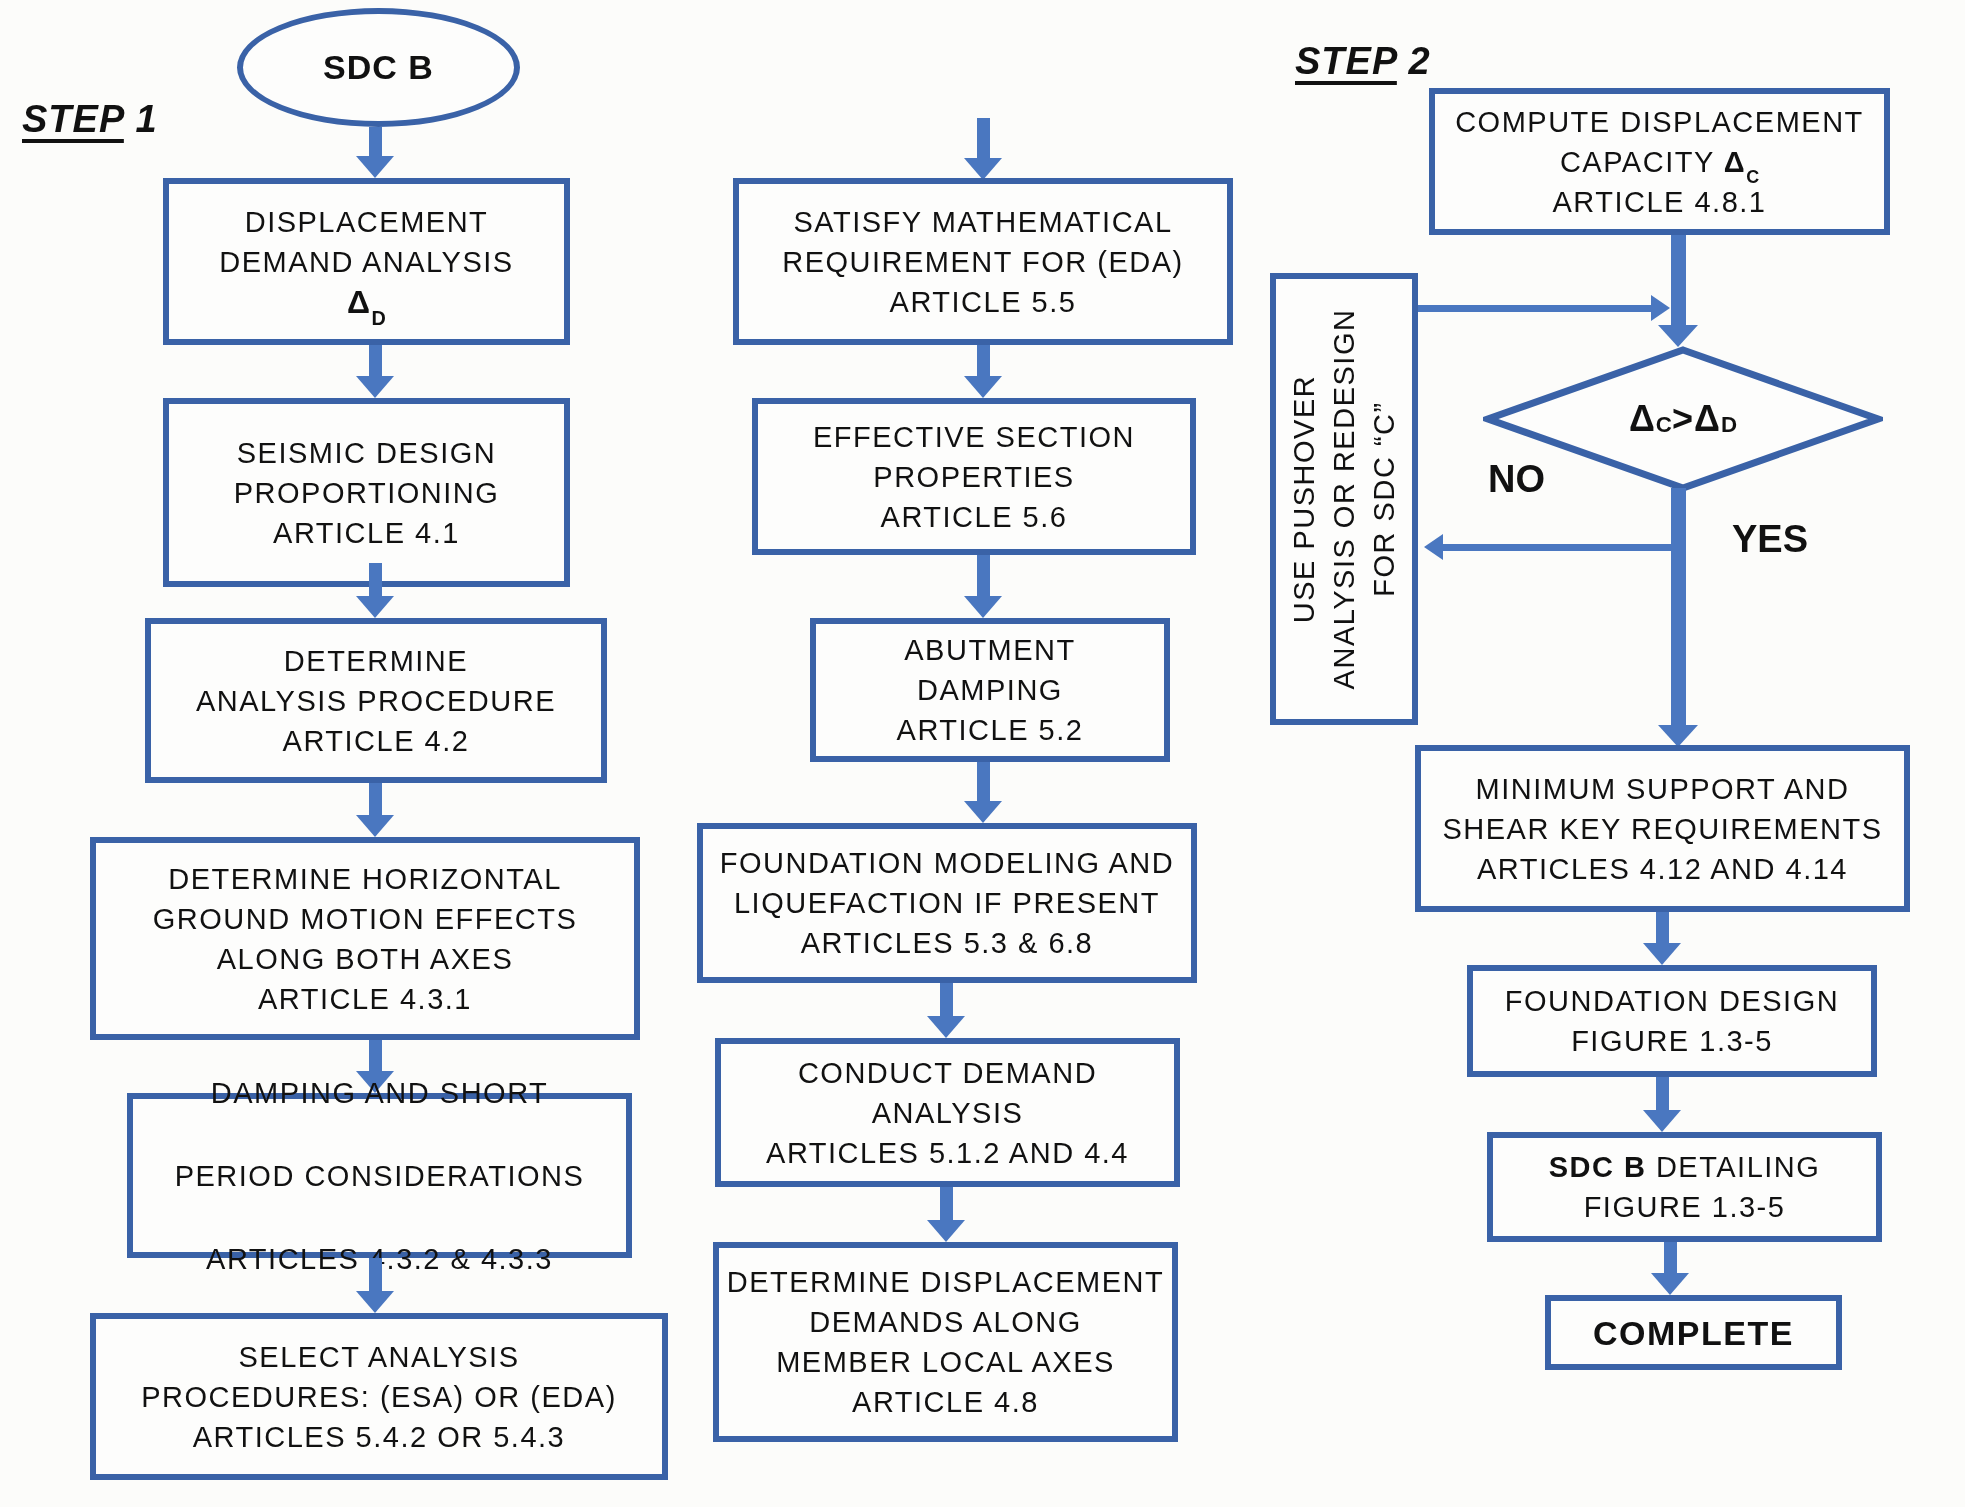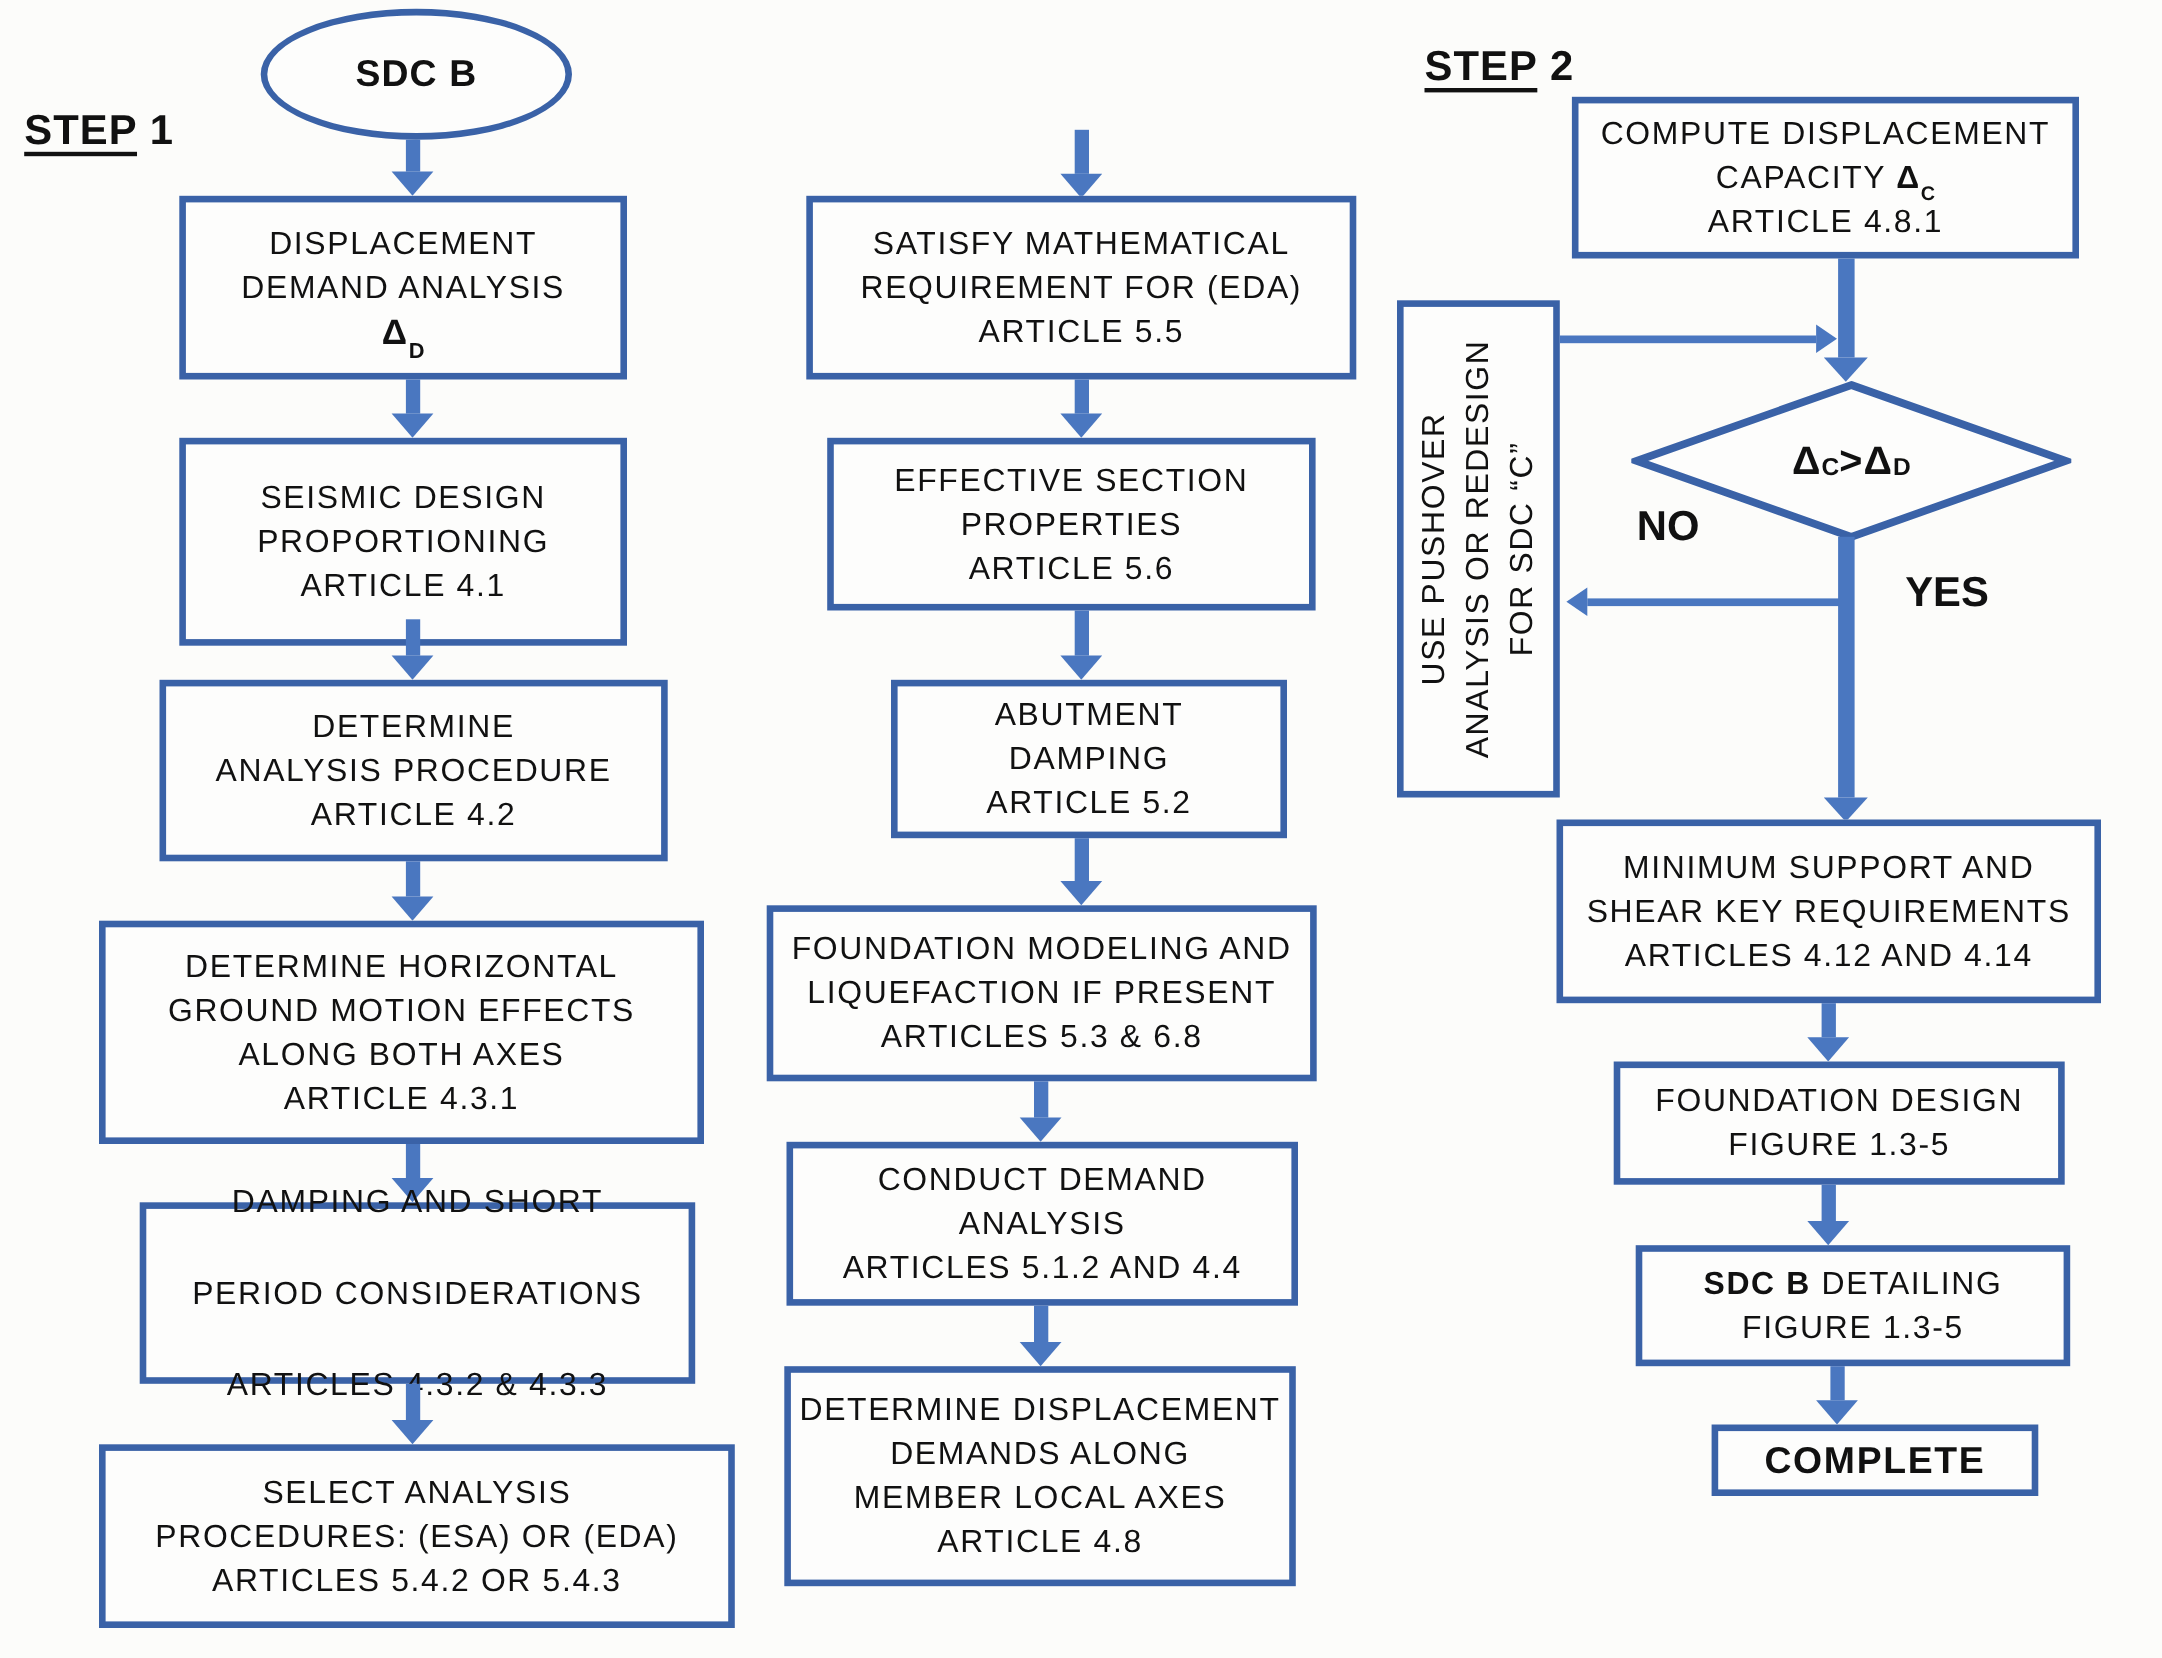--- a/index.html
+++ b/index.html
@@ -18,21 +18,21 @@
     background:#fdfdfc;display:flex;flex-direction:column;align-items:center;justify-content:center;
     text-align:center;font-size:29px;line-height:40px;letter-spacing:1.5px;
   }
   .ln{display:block;white-space:nowrap;}
   .bold{font-weight:bold;}
   .oval{
     position:absolute;box-sizing:border-box;border:6px solid var(--line);border-radius:50%;
     background:#fdfdfc;display:flex;align-items:center;justify-content:center;
     font-weight:bold;font-size:34px;letter-spacing:1px;
   }
-  .steplabel{position:absolute;font-weight:bold;font-size:38px;letter-spacing:1px;}
+  .steplabel{position:absolute;font-weight:bold;font-size:38px;letter-spacing:1px;font-style:italic;}
   .ustep{text-decoration:underline;text-decoration-thickness:4px;text-underline-offset:7px;}
   .freelabel{position:absolute;font-weight:bold;font-size:38px;}
   sub{font-size:0.62em;line-height:0;position:relative;top:0.28em;letter-spacing:0;font-weight:bold;}
   
   .arr-v{position:absolute;width:38px;display:flex;flex-direction:column;align-items:center;}
   .arr-v .sh{width:13px;flex:1;background:var(--arrow);}
   .arr-v .hd{width:0;height:0;border-left:19px solid transparent;border-right:19px solid transparent;border-top:22px solid var(--arrow);}
   .arr-v.thick{width:40px;}
   .arr-v.thick .sh{width:15px;}
   .arr-v.thick .hd{border-left-width:20px;border-right-width:20px;border-top-width:22px;}
@@ -261,17 +261,17 @@
     </div>
   <div class="b" style="left:1487px;top:1132px;width:395px;height:110px;">
     <span class="ln"><span class="bold">SDC B</span><span> DETAILING</span></span>
     <span class="ln">FIGURE 1.3-5</span>
   </div>
 
   <div class="arr-v" style="left:1651px;top:1242px;height:53px;">
       <i class="sh"></i>
       <i class="hd"></i>
     </div>
-  <div class="b" style="left:1545px;top:1295px;width:297px;height:65px;font-weight:bold;font-size:34px;margin-left:11px;">
+  <div class="b" style="left:1545px;top:1295px;width:297px;height:75px;font-weight:bold;font-size:34px;">
     <span class="ln">COMPLETE</span>
   </div>
 
 </div>
 
 </body></html>

